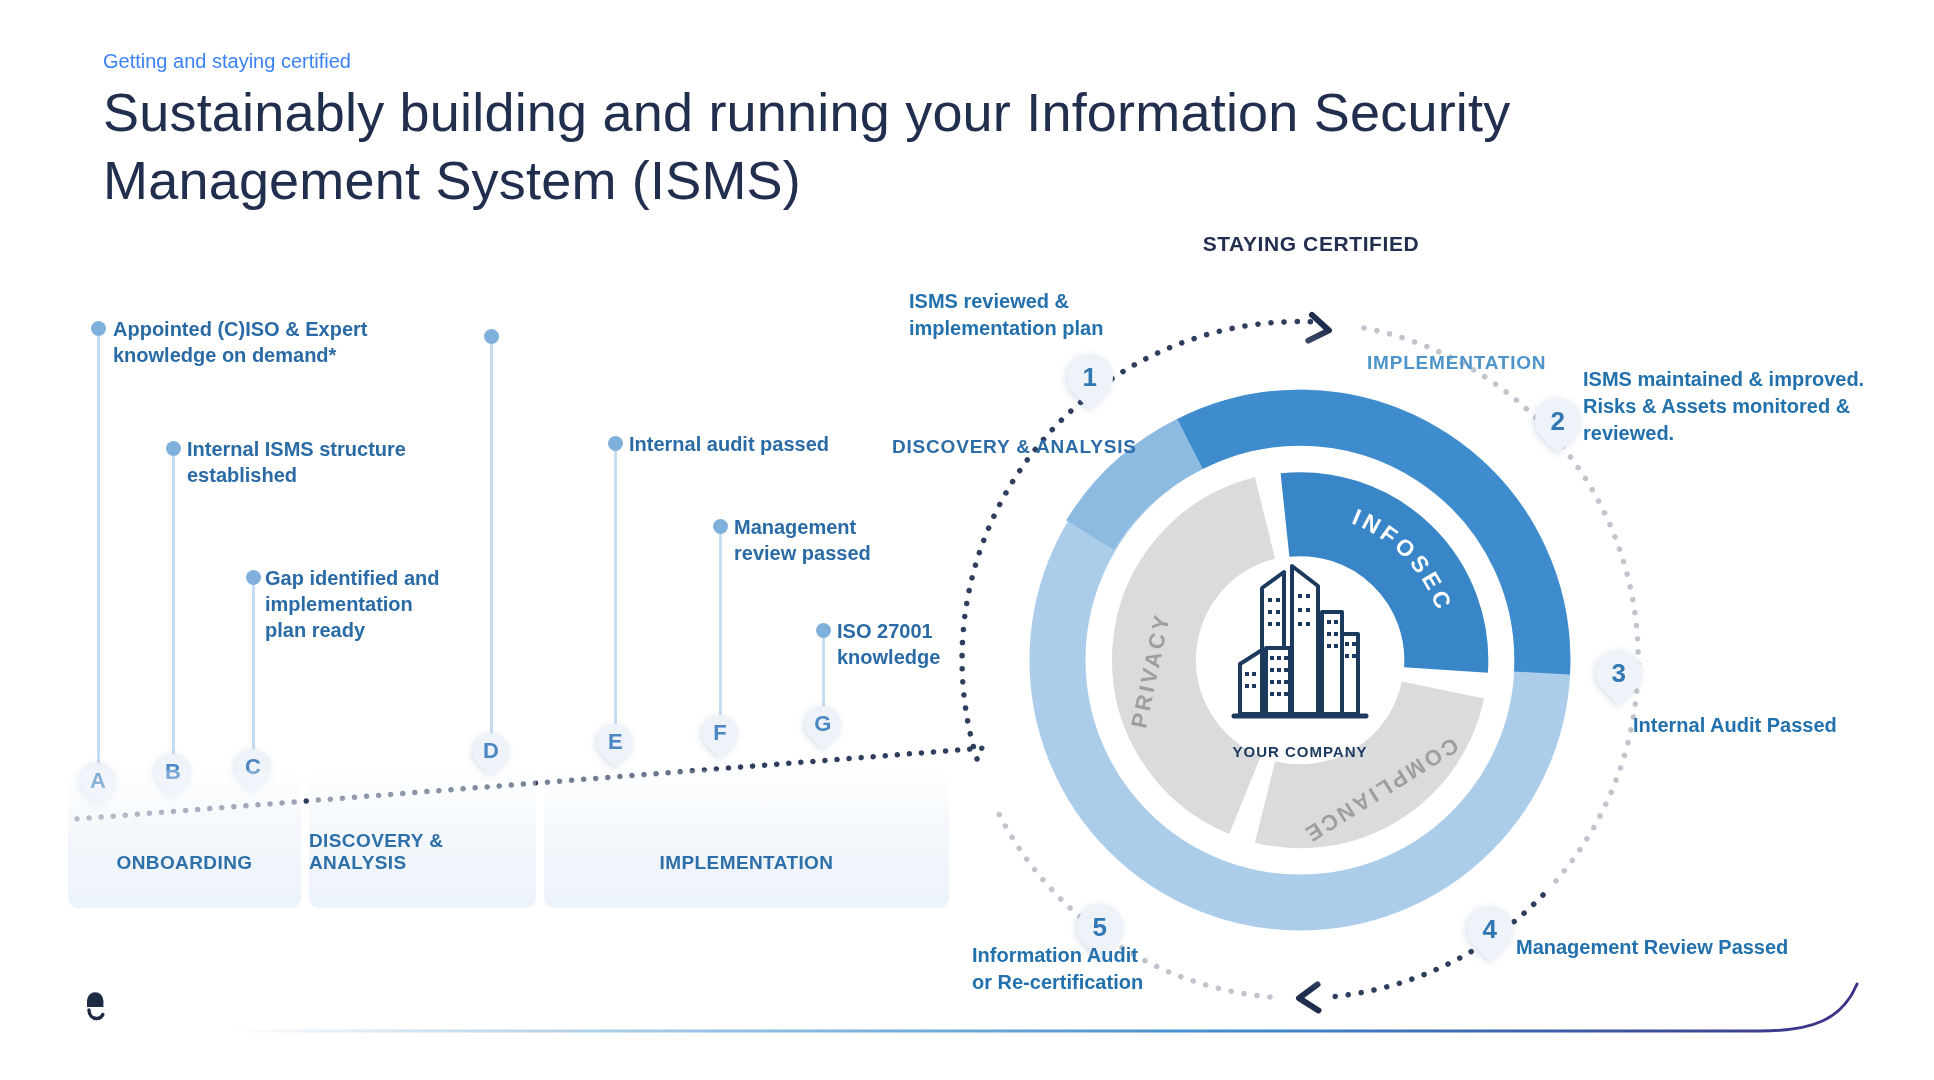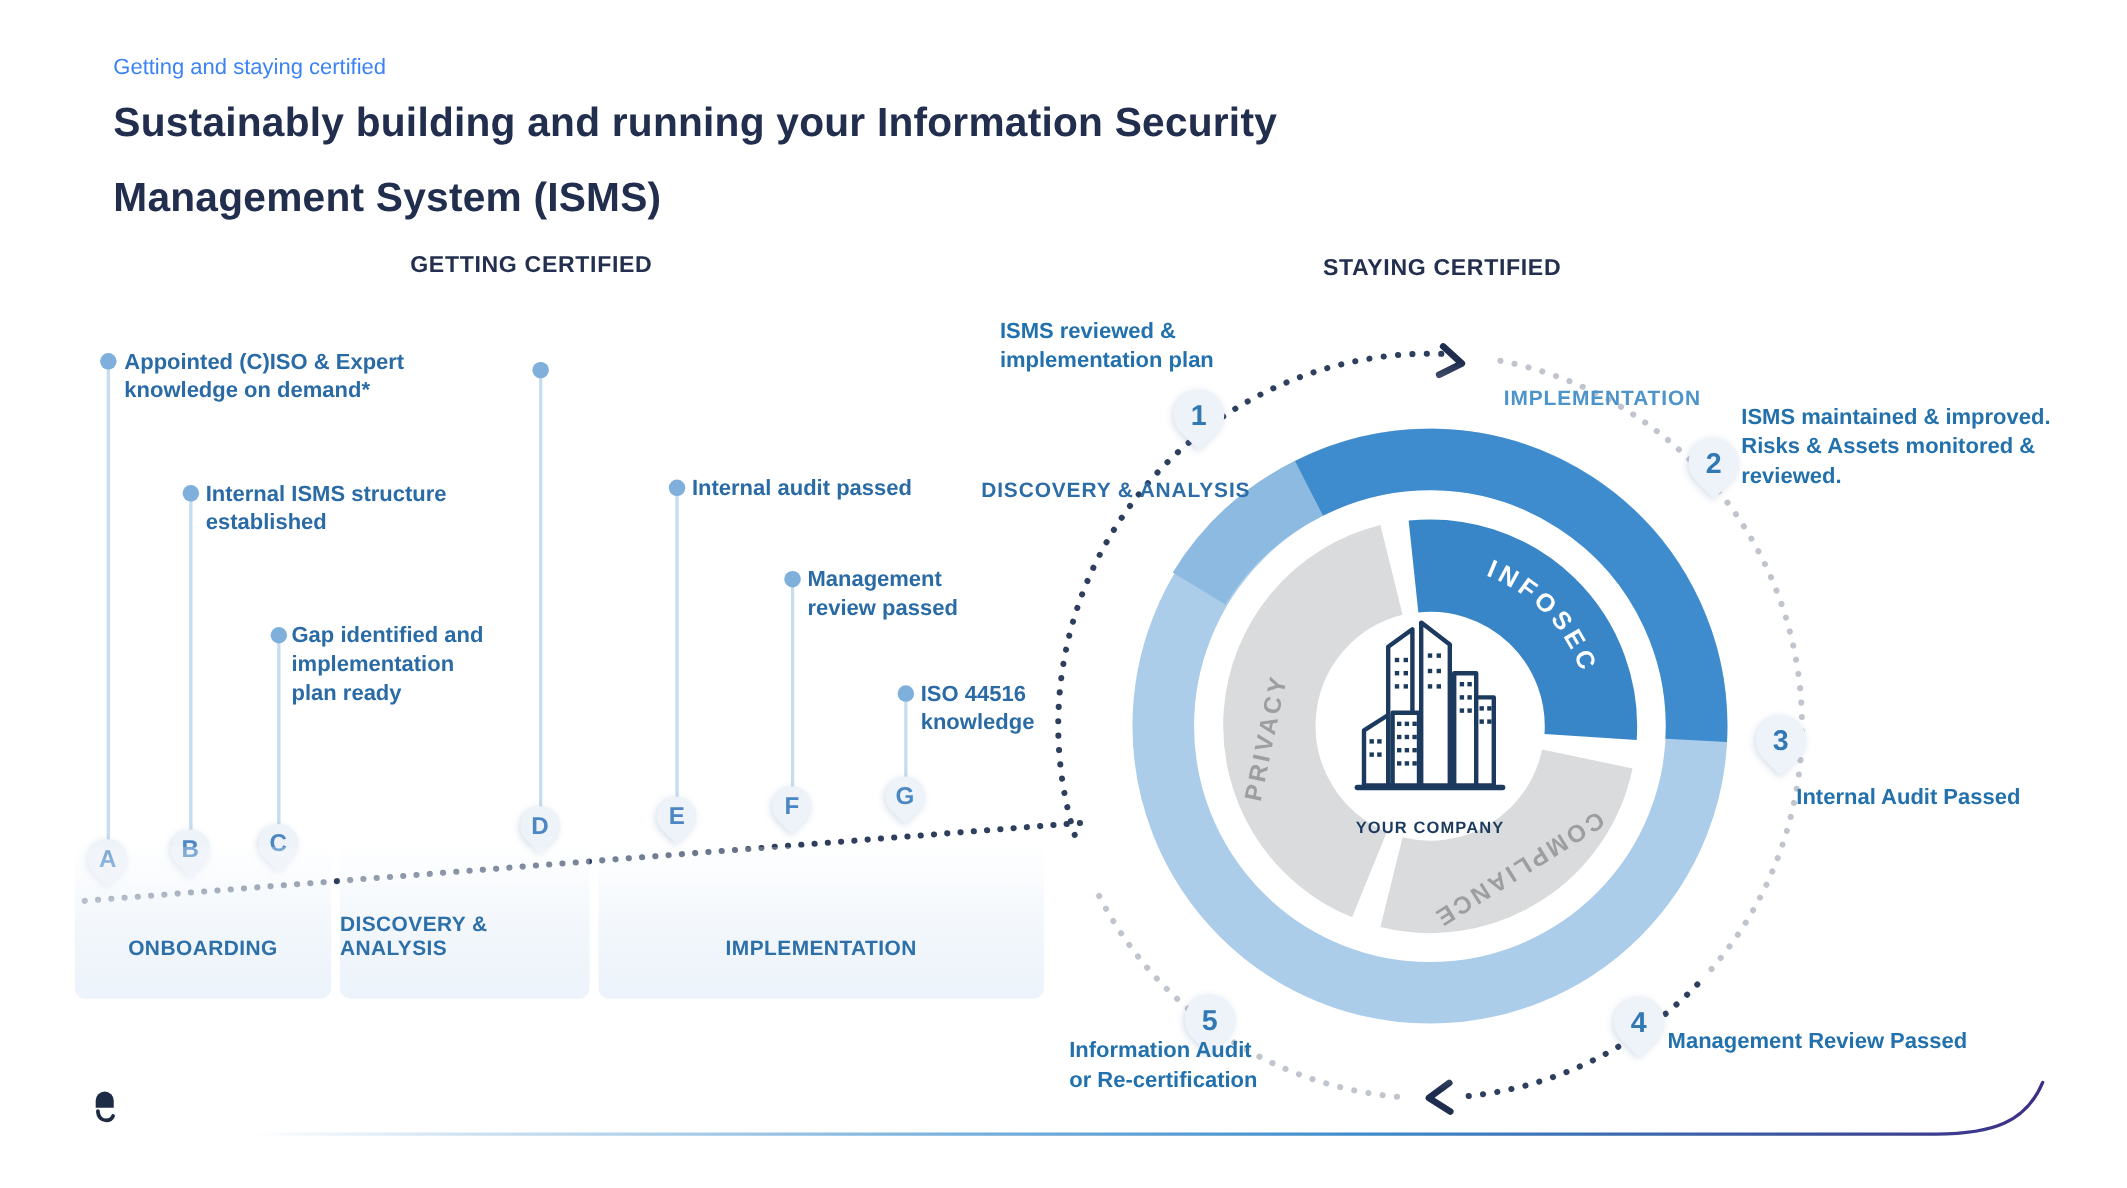--- a/index.html
+++ b/index.html
@@ -3,21 +3,21 @@
 <meta charset="utf-8">
 <style>
   html,body{margin:0;padding:0;background:#ffffff;}
   .stage{
     position:relative;width:1934px;height:1080px;background:#ffffff;overflow:hidden;
     font-family:"Liberation Sans","DejaVu Sans",sans-serif;
   }
   .abs{position:absolute;}
   
   .eyebrow{left:103px;top:50px;font-size:20px;color:#3b82f6;}
-  .title{left:103px;top:78px;width:1560px;font-size:37px;font-weight:bold;color:#212e4e;line-height:68px;letter-spacing:0.2px;}
+  .title{left:103px;top:78px;width:1560px;font-size:54px;font-weight:normal;color:#212e4e;line-height:68px;letter-spacing:0.2px;}
   .section-header{font-size:21px;font-weight:bold;color:#232f4e;letter-spacing:0.6px;width:400px;text-align:center;}
   
   .vline{width:3px;background:#c6dcf0;border-radius:2px;}
   .mdot{width:15px;height:15px;border-radius:50%;background:#7fb0dc;}
   .ms-text{font-size:20px;font-weight:bold;color:#2a6ba6;line-height:26px;white-space:nowrap;}
   .pin{
     background:#eef2f9;border-radius:50% 50% 0 50%;transform:rotate(45deg);
     box-shadow:0 2px 7px rgba(110,140,180,0.28);
     display:flex;align-items:center;justify-content:center;
   }
@@ -157,21 +157,20 @@
       <path d="M 87 1007 v -6.5 a 8.2 8.2 0 0 1 16.4 0 v 6.5 z" fill="#1d2b45"></path>
       <path d="M 89 1010 c 0 5.5 3.6 8.5 7.6 8.5 c 3 0 5.2 -1.6 6.2 -4" fill="none" stroke="#1d2b45" stroke-width="3.4" stroke-linecap="round"></path>
     </g>
   </svg>
 
   <div class="abs eyebrow">Getting and staying certified</div>
   <div class="abs title">
     <div>Sustainably building and running your Information Security</div>
     <div>Management System (ISMS)</div>
   </div>
-  <div class="abs section-header" style="left:283px;top:229px">GETTING CERTIFIED</div>
   <div class="abs section-header" style="left:1111px;top:232px">STAYING CERTIFIED</div>
 
   <div class="abs vline" style="left:96.5px;top:328px;height:437px"></div>
   <div class="abs mdot" style="left:90.5px;top:320.5px"></div>
   <div class="abs ms-text" style="left:113px;top:316px">
     <div>Appointed (C)ISO &amp; Expert</div>
     <div>knowledge on demand*</div>
   </div>
   <div class="abs pin pin-letter" style="left:80px;top:763px">
       <span>A</span>
@@ -218,21 +217,21 @@
   <div class="abs ms-text" style="left:734px;top:514px">
     <div>Management</div>
     <div>review passed</div>
   </div>
   <div class="abs pin pin-letter" style="left:702px;top:715px"></div>
   <div class="abs" style="left:702px;top:715px;width:36px;height:36px;display:flex;align-items:center;justify-content:center;font-size:22px;font-weight:bold;color:#4b87c3;">F</div>
 
   <div class="abs vline" style="left:821.5px;top:630px;height:78px"></div>
   <div class="abs mdot" style="left:815.5px;top:622.5px"></div>
   <div class="abs ms-text" style="left:837px;top:618px">
-    <div>ISO 44516</div>
+    <div>ISO 27001</div>
     <div>knowledge</div>
   </div>
   <div class="abs pin pin-letter" style="left:805px;top:706px">
       <span>G</span>
     </div>
 
   <div class="abs band" style="left:68px;width:233px">
     <div class="band-label">ONBOARDING</div>
   </div>
   <div class="abs band" style="left:309px;width:227px">

